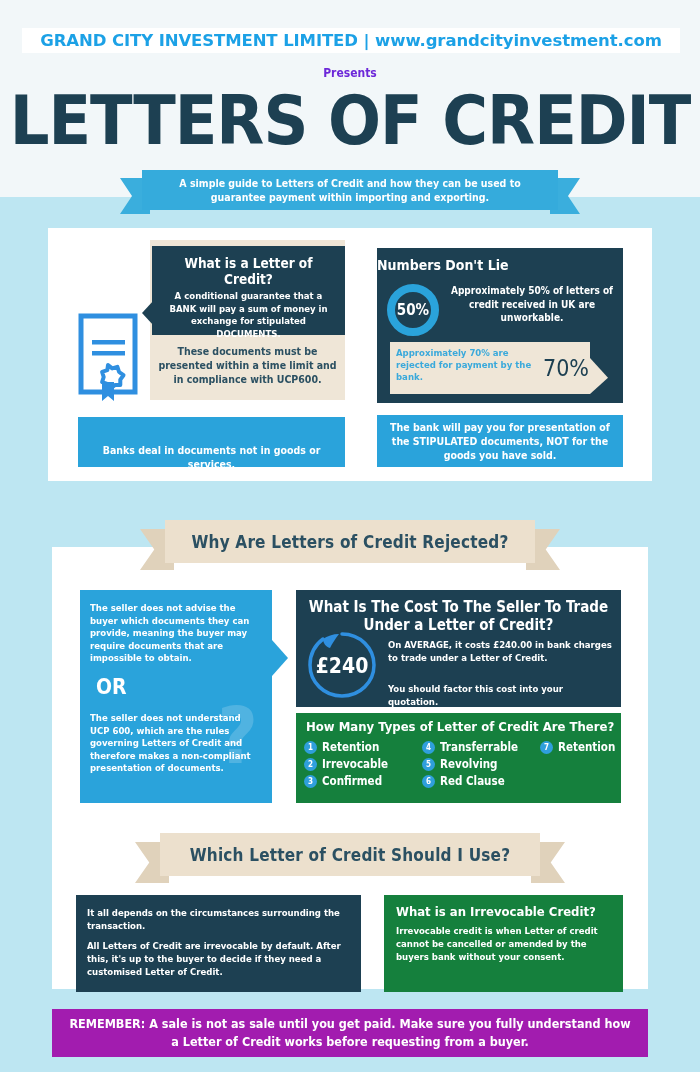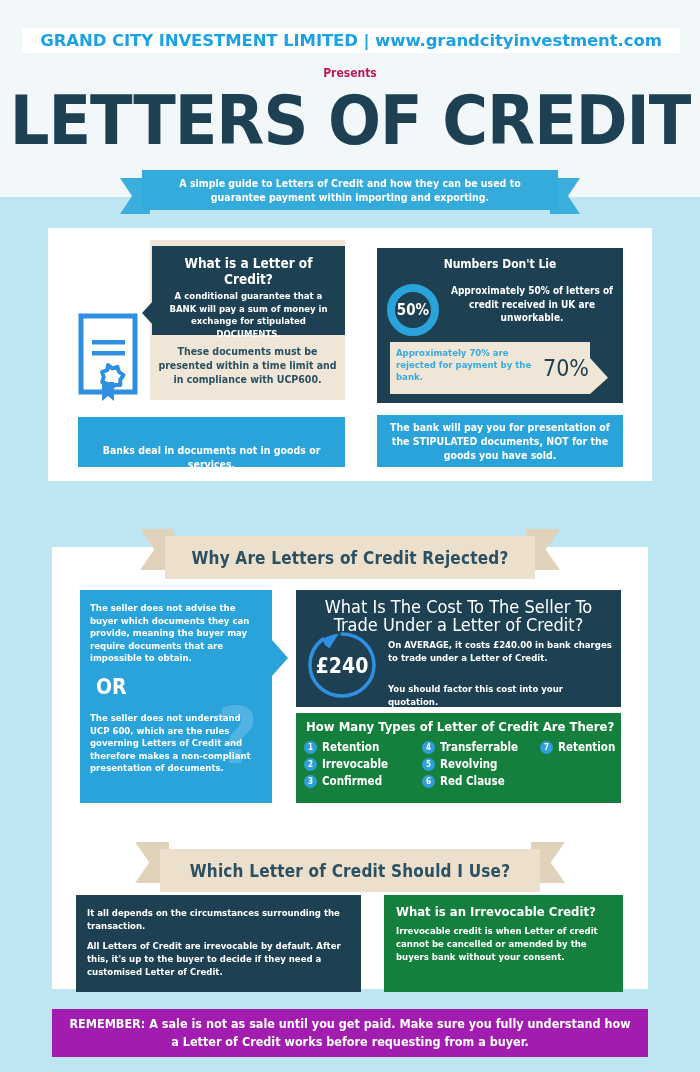--- a/index.html
+++ b/index.html
@@ -29,21 +29,21 @@
   .brand-txt {
     color: #1ca1e6;
     font-size: 16.5px;
     font-weight: bold;
     letter-spacing: -0.1px;
     font-family: "DejaVu Sans", "Liberation Sans", sans-serif;
   }
   .presents {
     position: absolute; left: 0; top: 66px; width: 700px;
     text-align: center;
-    color: #be185d;
+    color: #6d28d9;
     font-size: 12px;
     font-weight: bold;
   }
   .main-title {
     position: absolute; left: 0; top: 85px; width: 700px;
     text-align: center;
     color: #1d4052;
     font-size: 68px;
     font-weight: bold;
     letter-spacing: -1px;
@@ -92,21 +92,21 @@
   }
   .ribbon-sec .tail-l,
   .ribbon-sec .tail-r {
     position: absolute; top: 9px; width: 34px; height: 41px; background: #e0d2bb;
   }
   .ribbon-sec .tail-l { left: 0; clip-path: polygon(0 0, 100% 0, 100% 100%, 0 100%, 42% 50%); }
   .ribbon-sec .tail-r { right: 0; clip-path: polygon(0 0, 100% 0, 58% 50%, 100% 100%, 0 100%); }
   .ribbon-sec .body {
     position: absolute; left: 25px; right: 25px; top: 0; height: 43px;
     background: #ece0cd;
-    display: flex; align-items: center; justify-content: center; margin-top: 16px;
+    display: flex; align-items: center; justify-content: center;
   }
   .ribbon-sec .body span {
     color: #2b5062; font-size: 17px; font-weight: bold; letter-spacing: 0.2px;
   }
   #ribbon-rejected { left: 140px; top: 520px; width: 420px; }
   #ribbon-which    { left: 135px; top: 833px; width: 430px; }
 
   
   .box { position: absolute; }
   .box-dark  { background: #1d4052; }
@@ -141,21 +141,21 @@
 
   #blue1 { left: 78px; top: 417px; width: 267px; height: 50px; }
   #blue1 span {
     display:block; color:#fff; font-size:10.5px; font-weight:bold; line-height:14px;
     text-align:center; padding: 26px 12px;
   }
 
   
   #dark2 { left: 377px; top: 248px; width: 246px; height: 155px; }
   #dark2 .h {
-    color:#fff; font-size:12px; font-weight:bold; text-align:center;
+    color:#fff; font-size:14px; font-weight:bold; 
     padding: 9px 0 4px;
   }
   #circle50 {
     position:absolute; left: 10px; top: 36px; width: 52px; height: 52px;
     border-radius: 50%; border: 8px solid #2aa3db;
     display:flex; align-items:center; justify-content:center;
   }
   #circle50 span { color:#fff; font-size:15px; font-weight:bold; }
   #dark2 .p {
     position:absolute; left: 70px; top: 36px; width: 170px;
@@ -204,21 +204,21 @@
   #blue3 .t2 { top: 122px; }
   #blue3-tip {
     position:absolute; left: 272px; top: 640px; width: 16px; height: 36px;
     background:#2aa3db;
     clip-path: polygon(0 0, 100% 50%, 0 100%);
   }
 
   
   #dark3 { left: 296px; top: 590px; width: 325px; height: 117px; }
   #dark3 .h {
-    color:#fff; font-size:18px; font-weight:normal; text-align:center;
+    color:#fff; font-size:15px; font-weight:bold; text-align:center;
     padding: 8px 12px 0; line-height: 18px;
   }
   #coin240 {
     position:absolute; left: 10px; top: 40px; width: 72px; height: 70px;
   }
   #dark3 .p1, #dark3 .p2 {
     position:absolute; left: 92px; width: 225px;
     color:#fff; font-size:9.5px; line-height:13px; font-weight: 600;
   }
   #dark3 .p1 { top: 48px; }

